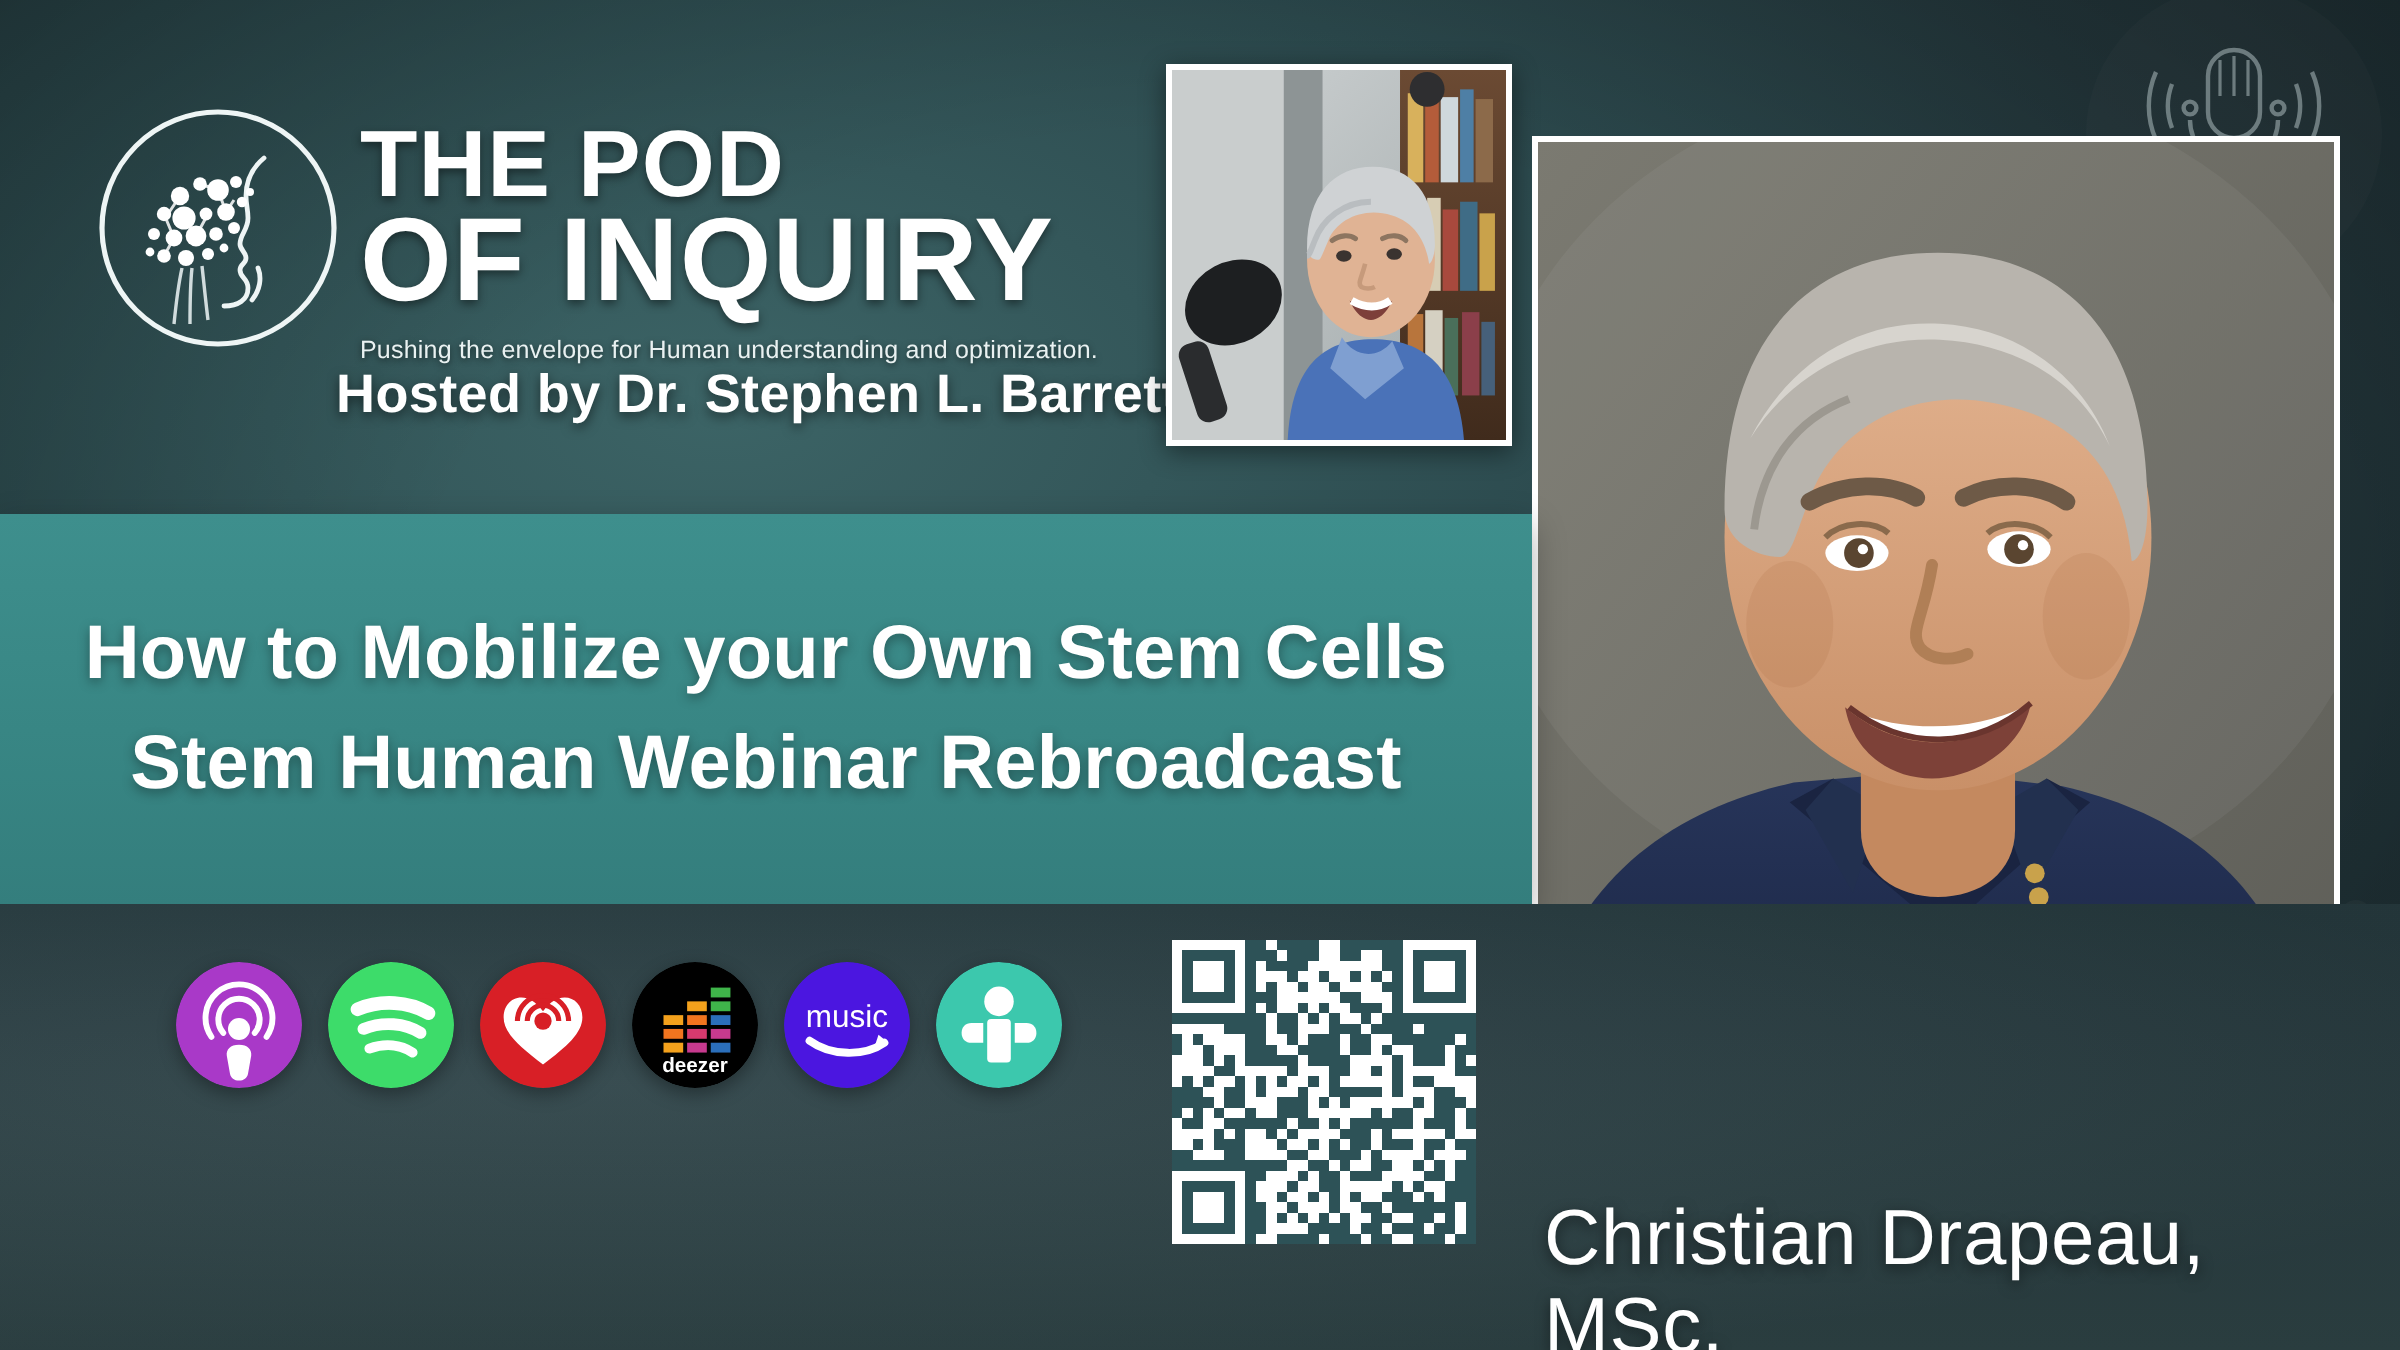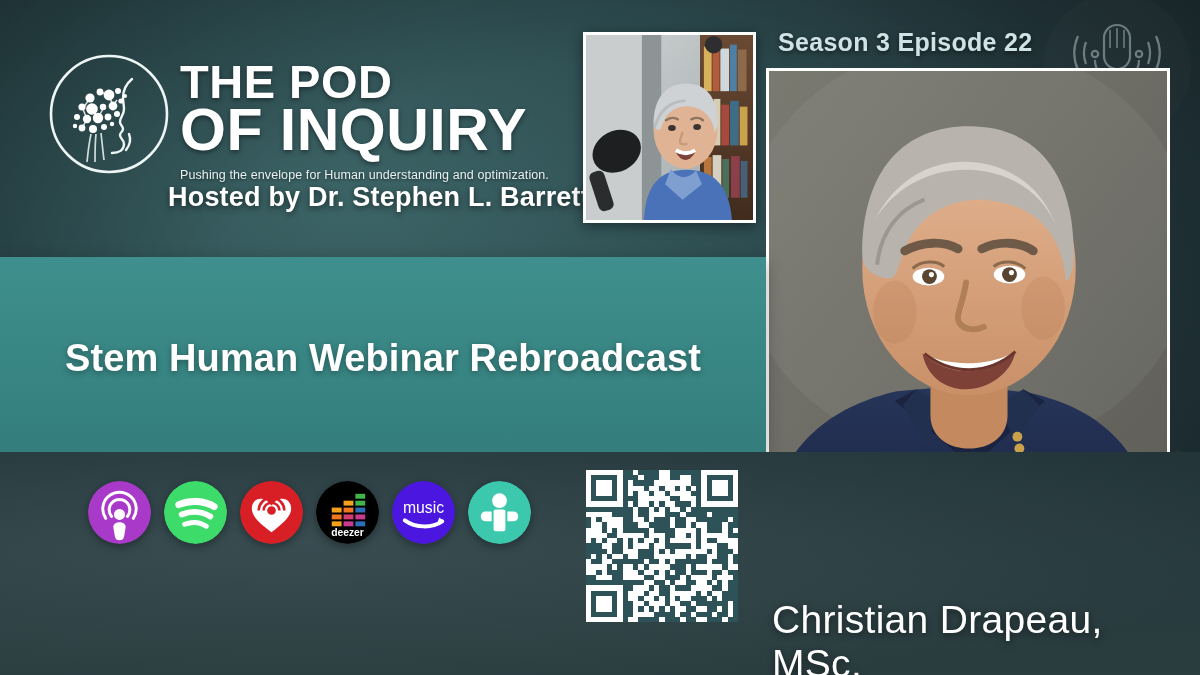--- a/index.html
+++ b/index.html
@@ -285,21 +285,20 @@
         <ellipse cx="89" cy="96" rx="4" ry="3" fill="#3a3330"></ellipse>
         <ellipse cx="115" cy="95" rx="4" ry="3" fill="#3a3330"></ellipse>
         <path d="M83 88c4-3 9-3 12-1M109 87c4-2 9-2 12 1" stroke="#8d7560" stroke-width="2.6" fill="none" stroke-linecap="round"></path>
         <path d="M92 119c7 6 16 6 22 0 0 0-4 10-11 10s-11-10-11-10z" fill="#7d3f3a"></path>
         <path d="M93 119c7 4 14 4 20 0" stroke="#fff" stroke-width="4" fill="none"></path>
         <path d="M100 100c-2 8-4 10-2 12 2 1 5 1 7 0" fill="none" stroke="#c69a7b" stroke-width="2.4"></path>
       </g>
     </svg>
   </div>
 
-  <div class="season">Season 3 Episode 22</div>
 
   <div class="guest-photo">
     <svg viewBox="0 0 404 510" preserveAspectRatio="xMidYMid slice">
       <defs>
         <linearGradient id="gb" x1="0" y1="0" x2="1" y2="1">
           <stop offset="0" stop-color="#7b7a71"></stop>
             <stop offset="1" stop-color="#5d5d57"></stop>
         </linearGradient>
         <linearGradient id="shirt" x1="0" y1="0" x2="0" y2="1">
           <stop offset="0" stop-color="#27355a"></stop>
@@ -352,20 +351,21 @@
         <circle cx="256" cy="394" r="5"></circle>
           <circle cx="257" cy="406" r="5"></circle>
       </g>
 
       <circle cx="196" cy="416" r="7" fill="#121a30"></circle>
       <circle cx="200" cy="486" r="7" fill="#121a30"></circle>
     </svg>
   </div>
 
   <div class="title-band">
+    <div class="title-l1">How to Mobilize your Own Stem Cells</div>
     <div class="title-l2">Stem Human Webinar Rebroadcast</div>
   </div>
 
   <div class="lower-wash"></div>
 
   <div class="platforms">
 
     <svg class="plat" viewBox="0 0 64 64">
       <circle cx="32" cy="32" r="32" fill="#a939c8"></circle>
       <g fill="none" stroke="#fff" stroke-width="3" stroke-linecap="round">

